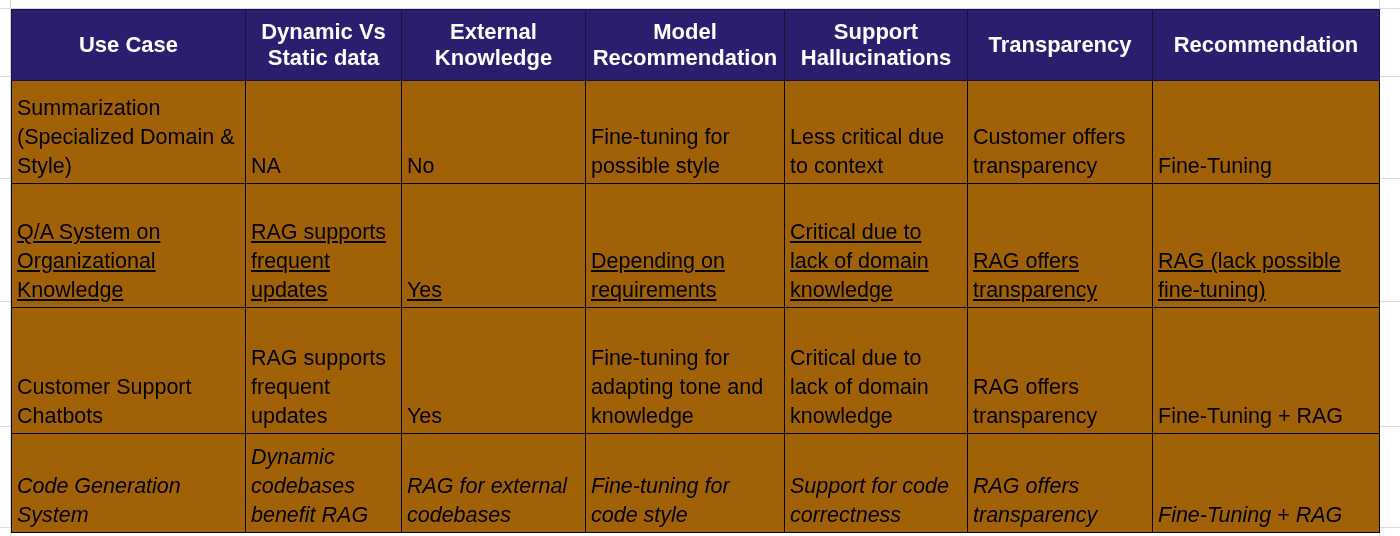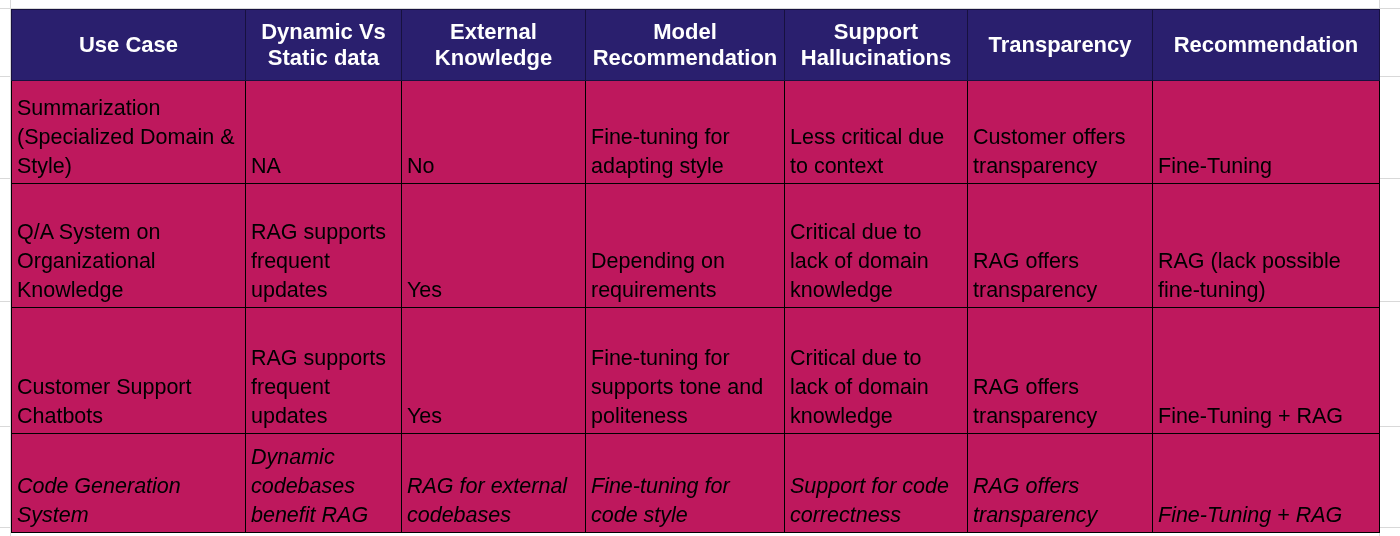--- a/index.html
+++ b/index.html
@@ -40,21 +40,21 @@
   #table-wrap {
     position: absolute;
     left: 11px;
     top: 9px;
     width: 1368px;
   }
   table#matrix-table {
     border-collapse: collapse;
     table-layout: fixed;
     width: 1368px;
-    background: #be185d;
+    background: #a16207;
     padding-left: 32px;
   }
   table#matrix-table th,
   table#matrix-table td {
     border: 1px solid #000000;
     vertical-align: bottom;
     padding: 0 5px 2px 5px;
     font-size: 21.5px;
     line-height: 29px;
     color: #000000;
@@ -75,21 +75,21 @@
   
   col.c0 { width: 234px; }
   col.c1 { width: 156px; }
   col.c2 { width: 184px; }
   col.c3 { width: 199px; }
   col.c4 { width: 183px; }
   col.c5 { width: 185px; }
   col.c6 { width: 227px; }
 
   tr.r1 td { height: 100px; }
-  tr.r2 td { height: 121px; }
+  tr.r2 td { height: 121px; text-decoration: underline; }
   tr.r3 td { height: 123px; }
   tr.r4 td { height: 96px; font-style: italic; }
 </style>
 </head>
 <body>
 
 <div id="sheet-grid">
   <div class="grid-v" style="left:10px;"></div>
   <div class="grid-v" style="left:1379px;"></div>
   <div class="grid-h" style="top:8px;"></div>
@@ -120,39 +120,39 @@
         <th>Support Hallucinations</th>
         <th>Transparency</th>
         <th>Recommendation</th>
       </tr>
     </thead>
     <tbody>
       <tr class="r1">
         <td>Summarization (Specialized Domain &amp; Style)</td>
         <td>NA</td>
         <td>No</td>
-        <td>Fine-tuning for adapting style</td>
+        <td>Fine-tuning for possible style</td>
         <td>Less critical due to context</td>
         <td>Customer offers transparency</td>
         <td>Fine-Tuning</td>
       </tr>
       <tr class="r2">
         <td>Q/A System on Organizational Knowledge</td>
         <td>RAG supports frequent updates</td>
         <td>Yes</td>
         <td>Depending on requirements</td>
         <td>Critical due to lack of domain knowledge</td>
         <td>RAG offers transparency</td>
         <td>RAG (lack possible fine-tuning)</td>
       </tr>
       <tr class="r3">
         <td>Customer Support Chatbots</td>
         <td>RAG supports frequent updates</td>
         <td>Yes</td>
-        <td>Fine-tuning for supports tone and politeness</td>
+        <td>Fine-tuning for adapting tone and knowledge</td>
         <td>Critical due to lack of domain knowledge</td>
         <td>RAG offers transparency</td>
         <td>Fine-Tuning + RAG</td>
       </tr>
       <tr class="r4">
         <td>Code Generation System</td>
         <td>Dynamic codebases benefit RAG</td>
         <td>RAG for external codebases</td>
         <td>Fine-tuning for code style</td>
         <td>Support for code correctness</td>

